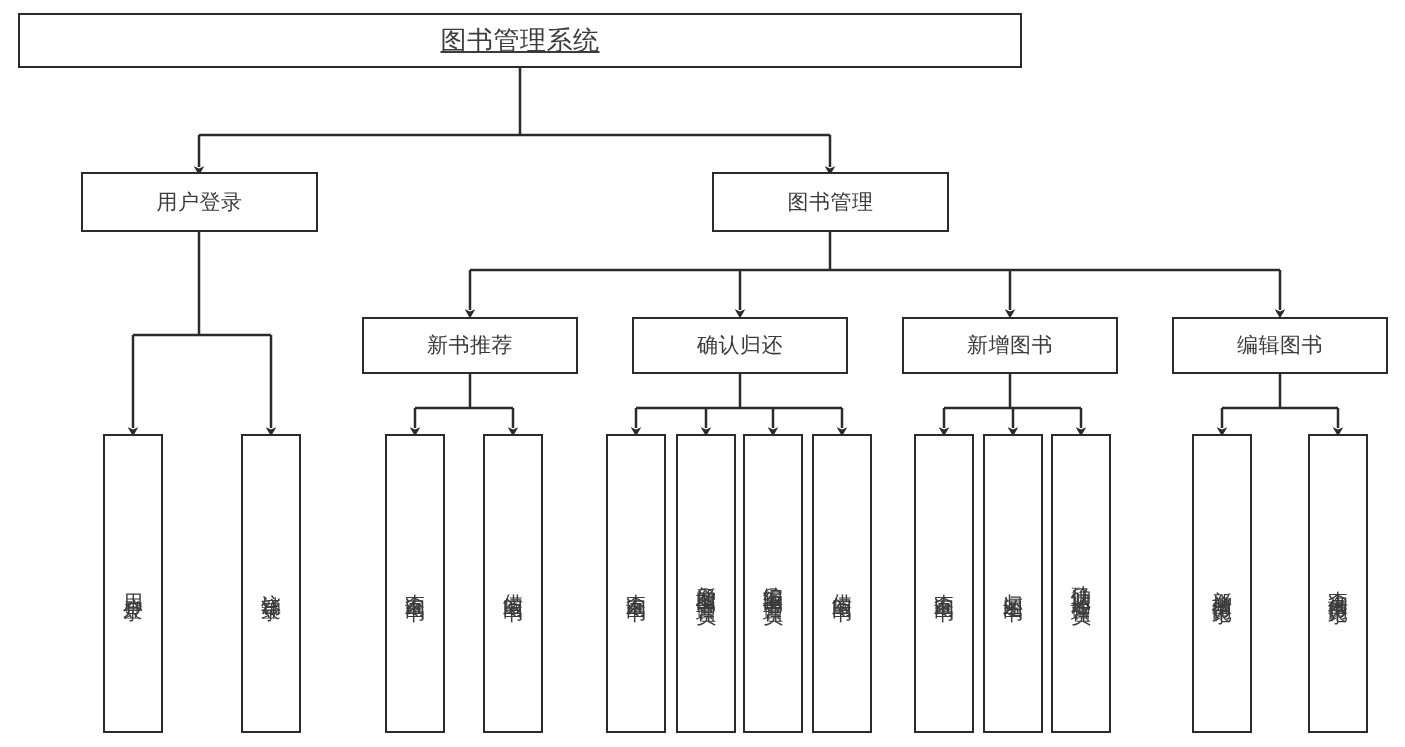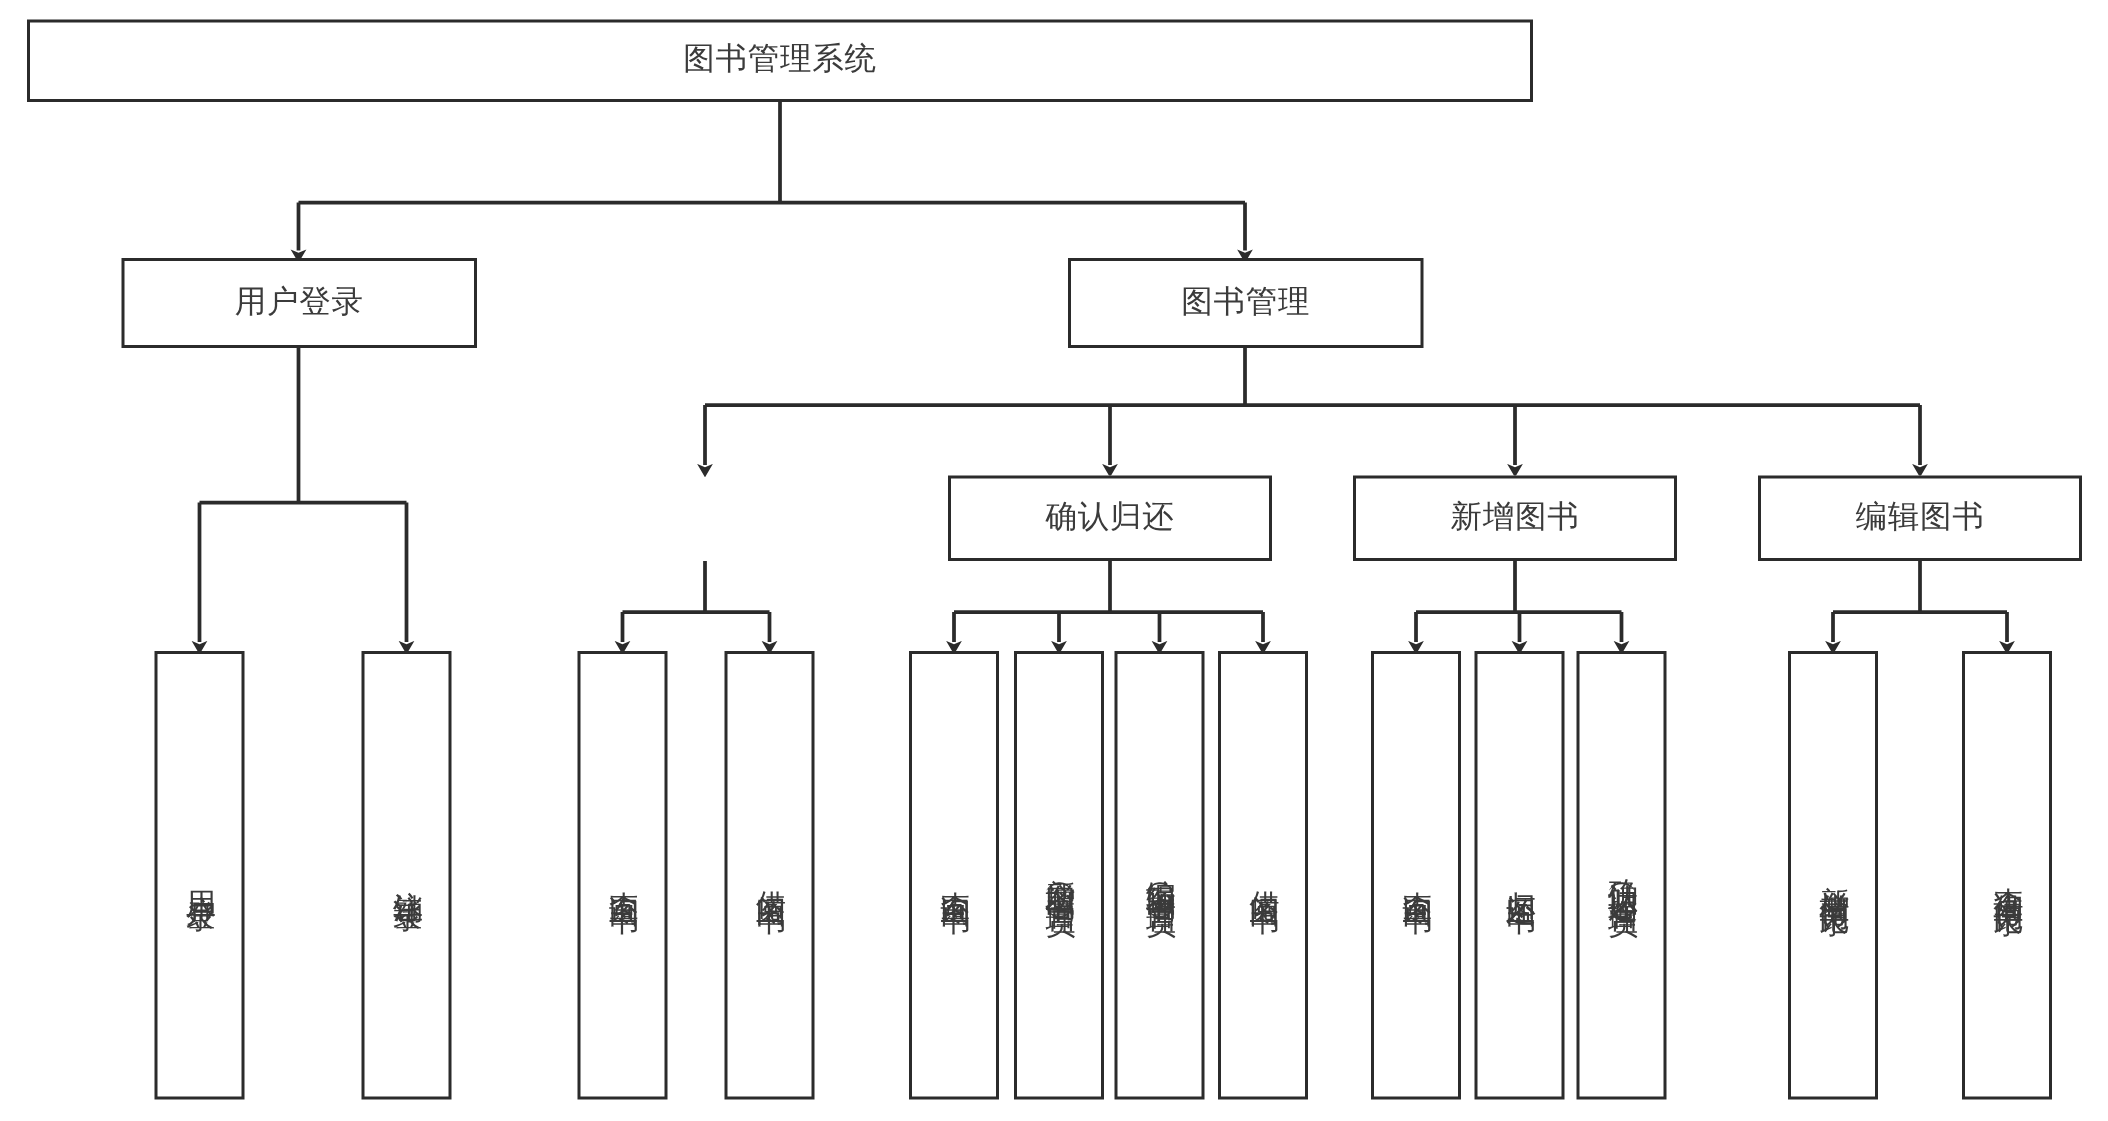--- a/index.html
+++ b/index.html
@@ -41,21 +41,21 @@
   .node .lbl {
     display: block;
     line-height: 1.25;
     letter-spacing: 0.5px;
   }
   
   .node.horiz .lbl {
     writing-mode: horizontal-tb;
     font-size: 21px;
   }
-  .node.root.horiz .lbl { font-size: 21px; }
+  .node.root.horiz .lbl { font-size: 26px; text-decoration: underline; }
   
   .node.vert {
     align-items: center;
     justify-content: center;
   }
   .node.vert .lbl {
     writing-mode: vertical-rl;
     text-orientation: upright;
     font-size: 20px;
     line-height: 1.05;
@@ -132,20 +132,23 @@
   </div>
 
   <div class="node horiz" style="left:81px; top:172px; width:237px; height:60px;">
     <span class="lbl">用户登录</span>
   </div>
 
   <div class="node horiz" style="left:712px; top:172px; width:237px; height:60px;">
     <span class="lbl">图书管理</span>
   </div>
 
+  <div class="node horiz" style="left:362px; top:317px; width:216px; height:57px;">
+    <span class="lbl">新书推荐</span>
+  </div>
 
   <div class="node horiz" style="left:632px; top:317px; width:216px; height:57px;">
     <span class="lbl">确认归还</span>
   </div>
 
   <div class="node horiz" style="left:902px; top:317px; width:216px; height:57px;">
     <span class="lbl">新增图书</span>
   </div>
 
   <div class="node horiz" style="left:1172px; top:317px; width:216px; height:57px;">

